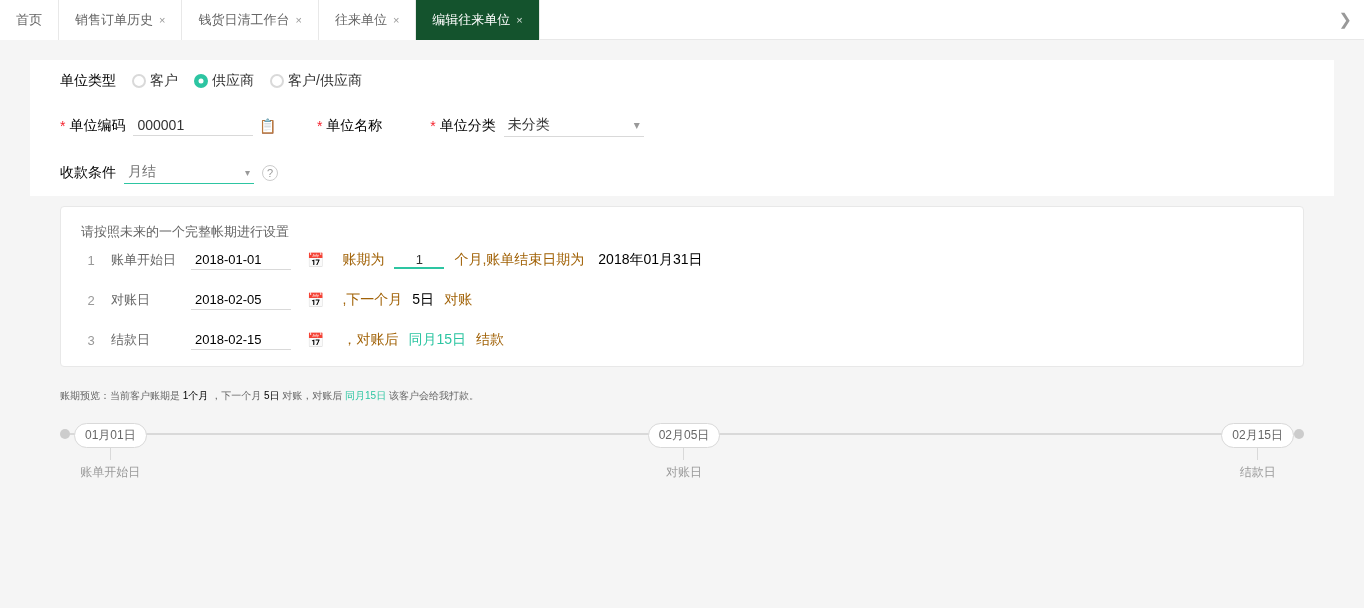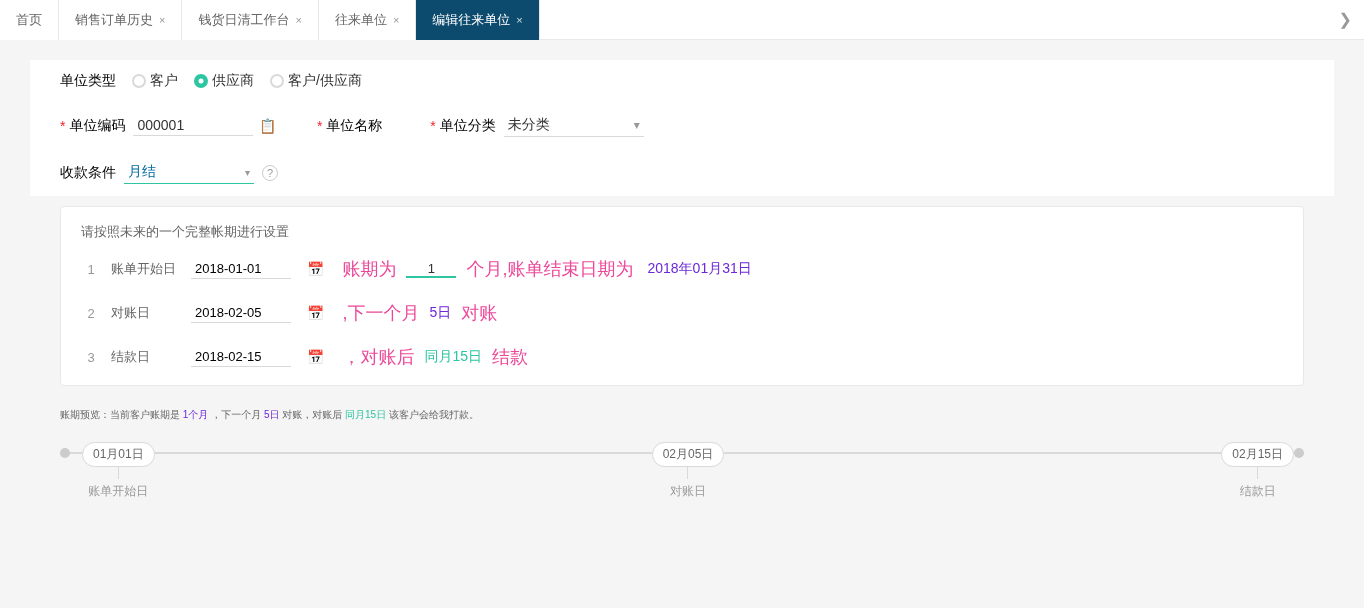--- a/index.html
+++ b/index.html
@@ -22,21 +22,21 @@
       cursor: pointer;
       font-size: 13px;
       color: #666;
       border-right: 1px solid #e8e8e8;
       white-space: nowrap;
       background: #fff;
       justify-content: flex-end;
     }
     .tab-item:first-child { border-left: none; }
     .tab-item.active {
-      background: #0c4a6e;
+      background: #14532d;
       color: #fff;
     }
     .tab-close {
       margin-left: 6px;
       font-size: 11px;
       color: #999;
       cursor: pointer;
     }
     .tab-item.active .tab-close { color: rgba(255,255,255,0.8); }
     .tabs-expand {
@@ -141,21 +141,21 @@
     
     .select-field {
       display: flex;
       align-items: center;
       border-bottom: 1px solid #2dc5a2;
       min-width: 120px;
       padding: 2px 4px;
       cursor: pointer;
     }
     .select-value {
-      color: #0369a1;
+      color: #737373;
       flex: 1;
     }
     .select-arrow {
       color: #999;
       font-size: 10px;
       margin-left: 4px;
     }
 
     .help-icon {
       width: 16px;
@@ -176,21 +176,21 @@
       border: 1px solid #e8e8e8;
       border-radius: 4px;
       margin: 10px 30px;
       padding: 16px 20px;
       background: #fff;
     }
 
     .period-title {
       font-size: 13px;
       color: #666;
-      margin-bottom: 16px;
+      margin-bottom: 9px;
     }
 
     .period-row {
       display: flex;
       align-items: center;
       margin-bottom: 20px;
       gap: 10px;
     }
     .period-num {
       width: 20px;
@@ -205,33 +205,33 @@
     }
     .period-date-input {
       border: none;
       border-bottom: 1px solid #d9d9d9;
       outline: none;
       padding: 2px 4px;
       font-size: 13px;
       width: 100px;
     }
     .period-suffix {
-      color: #ec4899;
-      font-size: 18px;
+      color: #a16207;
+      font-size: 14px;
     }
     .period-input-inline {
       border: none;
       border-bottom: 2px solid #2dc5a2;
       outline: none;
       width: 50px;
       text-align: center;
       font-size: 13px;
       color: #333;
     }
-    .highlight-orange { color: #6d28d9; text-align: right; }
+    .highlight-orange { color: #000000; text-align: right; }
     .highlight-teal { color: #2dc5a2; }
 
     
     .preview-section {
       padding: 12px 30px 0;
       font-size: 10px;
       color: #666;
     }
 
     
@@ -433,21 +433,21 @@
     <span>对账，对账后</span>
     <span class="highlight-teal">同月15日</span>
     <span>该客户会给我打款。</span>
   </div>
 
   <div class="timeline-section">
     <div class="timeline-container">
       <div class="timeline-dot-start"></div>
       <div class="timeline-line-bar">
 
-        <div style="display:flex; justify-content:space-between; position:absolute; top:-10px; left:12px; right:0;">
+        <div style="display:flex; justify-content:space-between; position:absolute; top:-10px; left:4px; right:0;">
           <div class="timeline-point">
             <div class="timeline-point-badge">01月01日</div>
             <div class="timeline-point-line"></div>
             <div class="timeline-point-label">账单开始日</div>
           </div>
           <div class="timeline-point">
             <div class="timeline-point-badge">02月05日</div>
             <div class="timeline-point-line"></div>
             <div class="timeline-point-label">对账日</div>
           </div>

